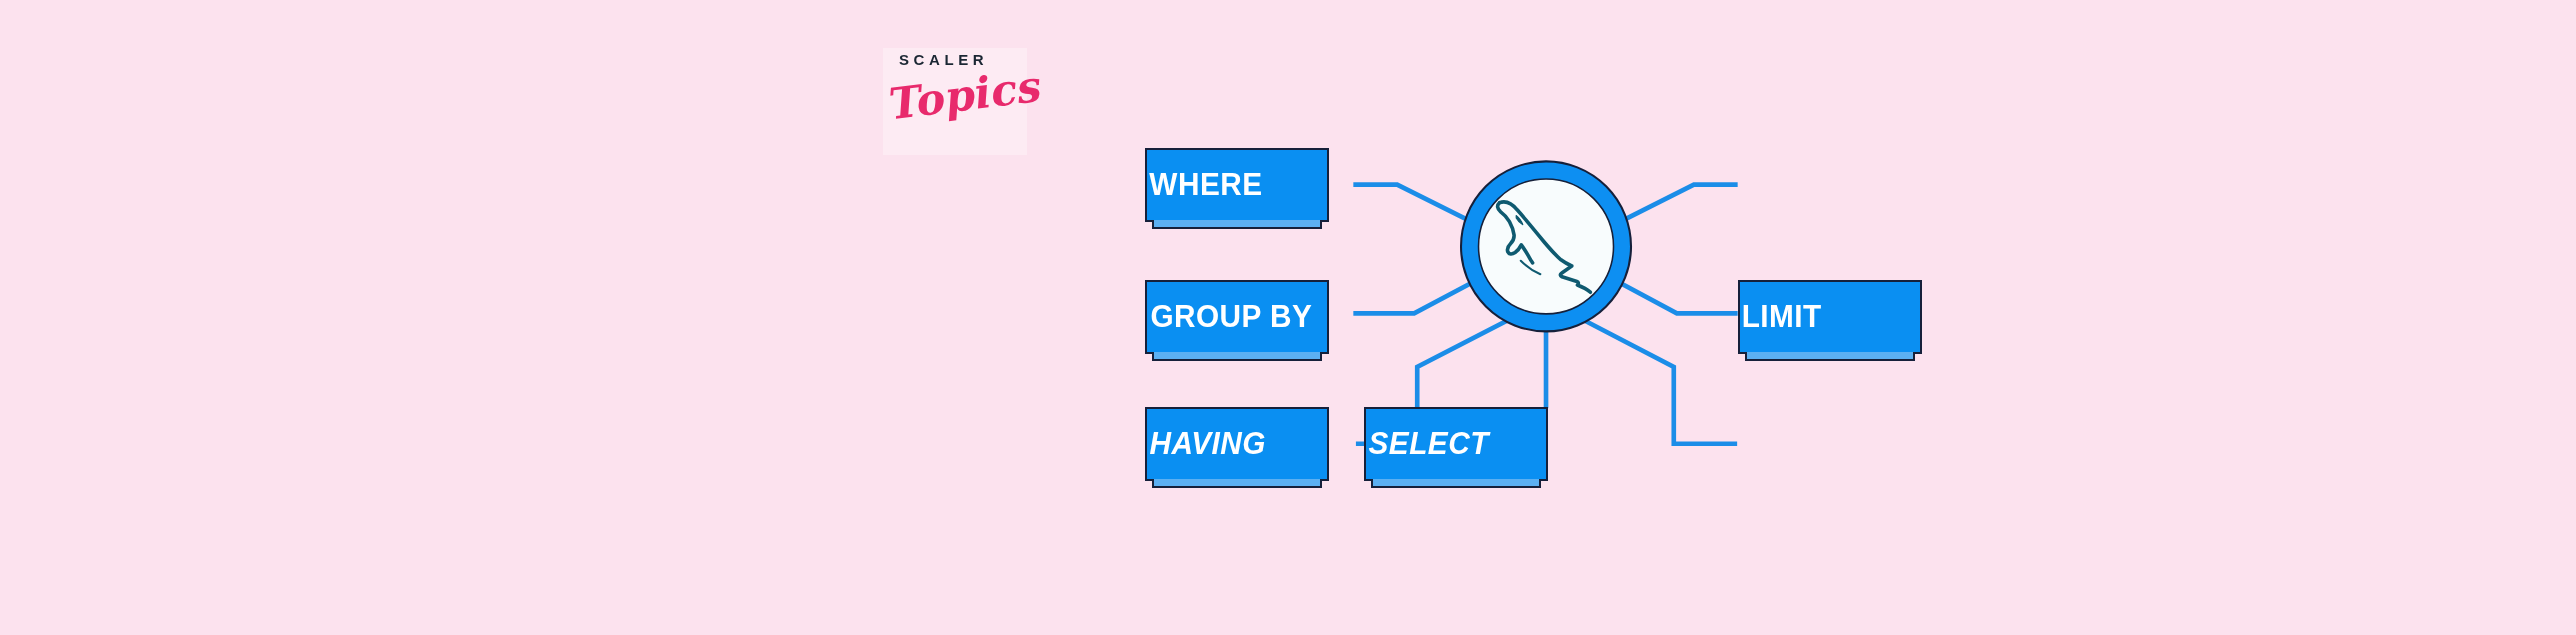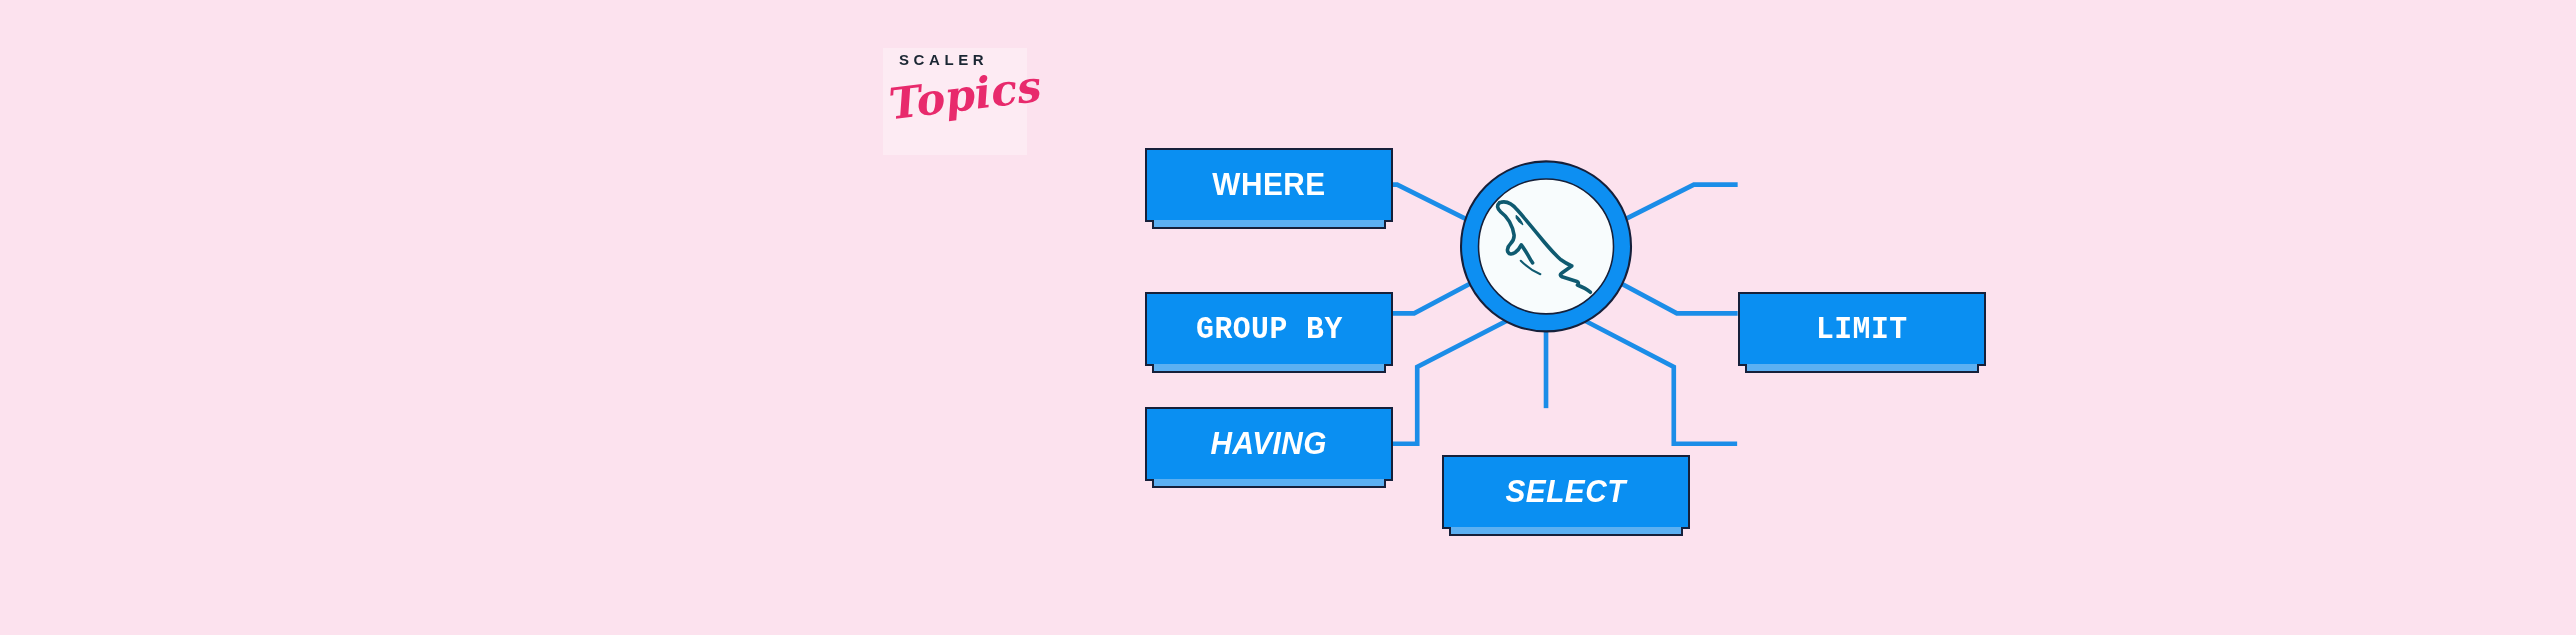--- a/index.html
+++ b/index.html
@@ -10,43 +10,43 @@
     font-family:"Liberation Sans",sans-serif;
     position:relative;
   }
   #stage{position:absolute;inset:0;width:3091px;height:636px;}
   
   #diagram-svg{position:absolute;left:0;top:0;z-index:1;}
   .connector{fill:none;stroke:var(--connector,#1b8de8);stroke-width:9;}
   
   .node{
     position:absolute;z-index:3;
-    width:248px;height:74px;
+    width:184px;height:74px;
     box-sizing:border-box;
     background:var(--node_fill,#0a8ff2);
     border:2.6px solid var(--node_border,#16203a);
-    display:flex;align-items:center;justify-content:center;
+    display:flex;align-items:center;justify-content:flex-start;
   }
   .node .label{
     color:var(--node_text,#fff);
     font-weight:700;font-size:31px;letter-spacing:0.5px;
     transform:scaleX(.96);
     user-select:none;
   }
   .node .node-shadow{
     position:absolute;left:4.6px;right:4.6px;bottom:-8.8px;height:7.2px;
     background:var(--node_shadow,#5cb0f2);
     border:2.1px solid var(--node_border,#16203a);
     border-top:none;
   }
   .col-l{left:1145px;}
-  .col-c{left:1442px;margin-top:48px;}
+  .col-c{left:1364px;}
   .col-r{left:1738px;}
   .row-1{top:148px;}
-  .row-2{top:292px;font-family:Liberation Mono, monospace;}
+  .row-2{top:280px;}
   .row-3{top:407px;font-style:italic;}
   
   #logo{position:absolute;z-index:4;}
   .logo-panel{
     position:absolute;left:883px;top:48px;width:144px;height:107px;
     background:rgba(255,255,255,.33);
   }
   .logo-scaler{
     position:absolute;left:899px;top:51px;
     font-weight:700;font-size:15px;letter-spacing:4.6px;

